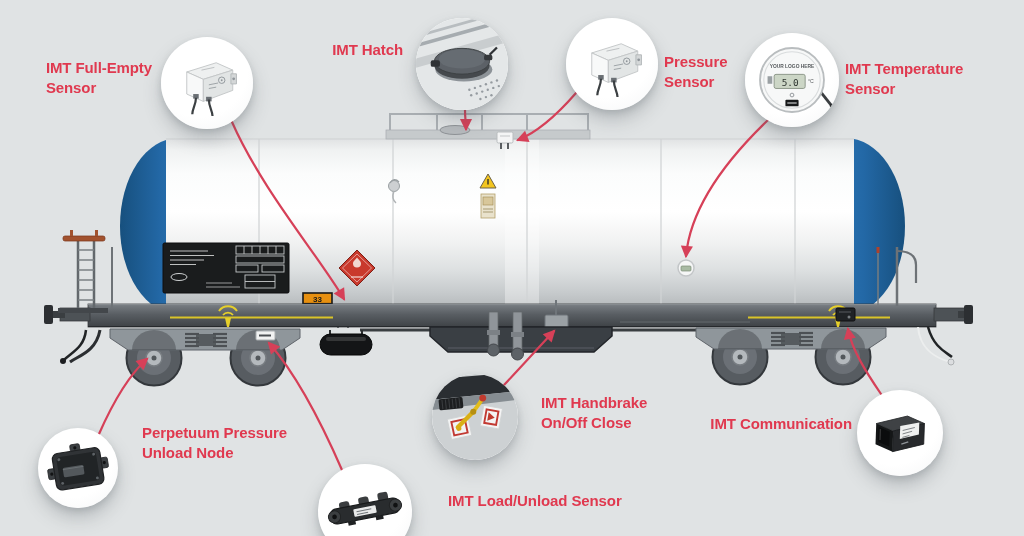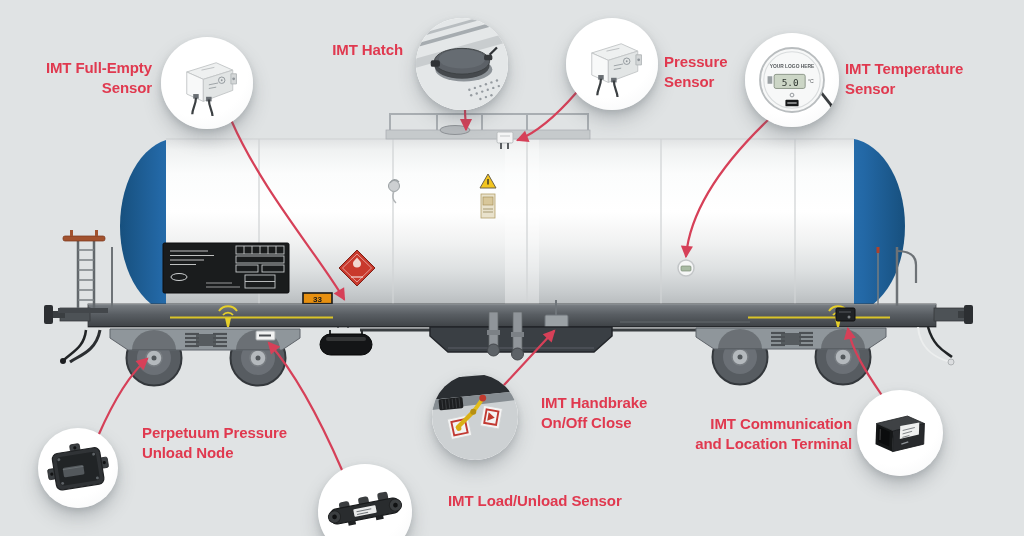--- a/index.html
+++ b/index.html
@@ -11,21 +11,21 @@
   .callout{
     position:absolute;border-radius:50%;z-index:3;overflow:hidden;
     background:radial-gradient(circle at 42% 34%, #ffffff 60%, #f4f5f6 100%);
     box-shadow:0 10px 18px rgba(80,86,92,.28), 0 3px 6px rgba(80,86,92,.18);
   }
   .callout svg{display:block;width:100%;height:100%;}
   .lbl{
     position:absolute;z-index:4;color:#e0394f;font-weight:700;
     font-size:15px;line-height:20px;letter-spacing:-0.1px;white-space:nowrap;
   }
-  .lbl.r{text-align:right;}
+  .lbl.r{}
   .lbl span{display:block;}
 </style>
 </head>
 <body>
 
 <div id="stage">
 
   <svg id="wagon-svg" width="1024" height="536" viewBox="0 0 1024 536">
     <defs>
       <linearGradient id="gradTank" x1="0" y1="0" x2="0" y2="1">
@@ -515,16 +515,15 @@
     <span>IMT Load/Unload Sensor</span>
   </div>
 
   <div class="lbl" style="left:530px;top:393px;margin-left:11px;">
     <span>IMT Handbrake</span>
     <span>On/Off Close</span>
   </div>
 
   <div class="lbl r" style="right:172px;top:414px;">
     <span>IMT Communication</span>
-    <span>and Location Terminal</span>
   </div>
 
 </div>
 
 </body></html>

